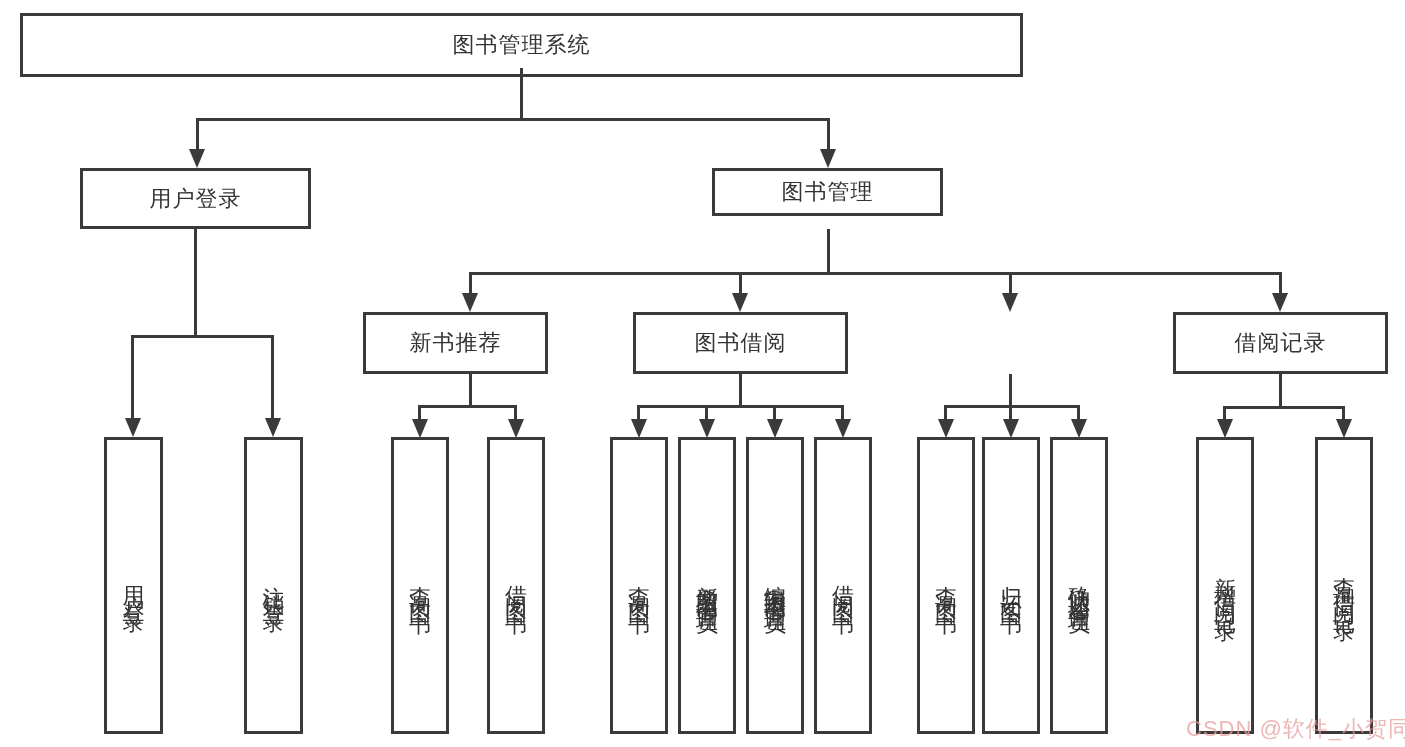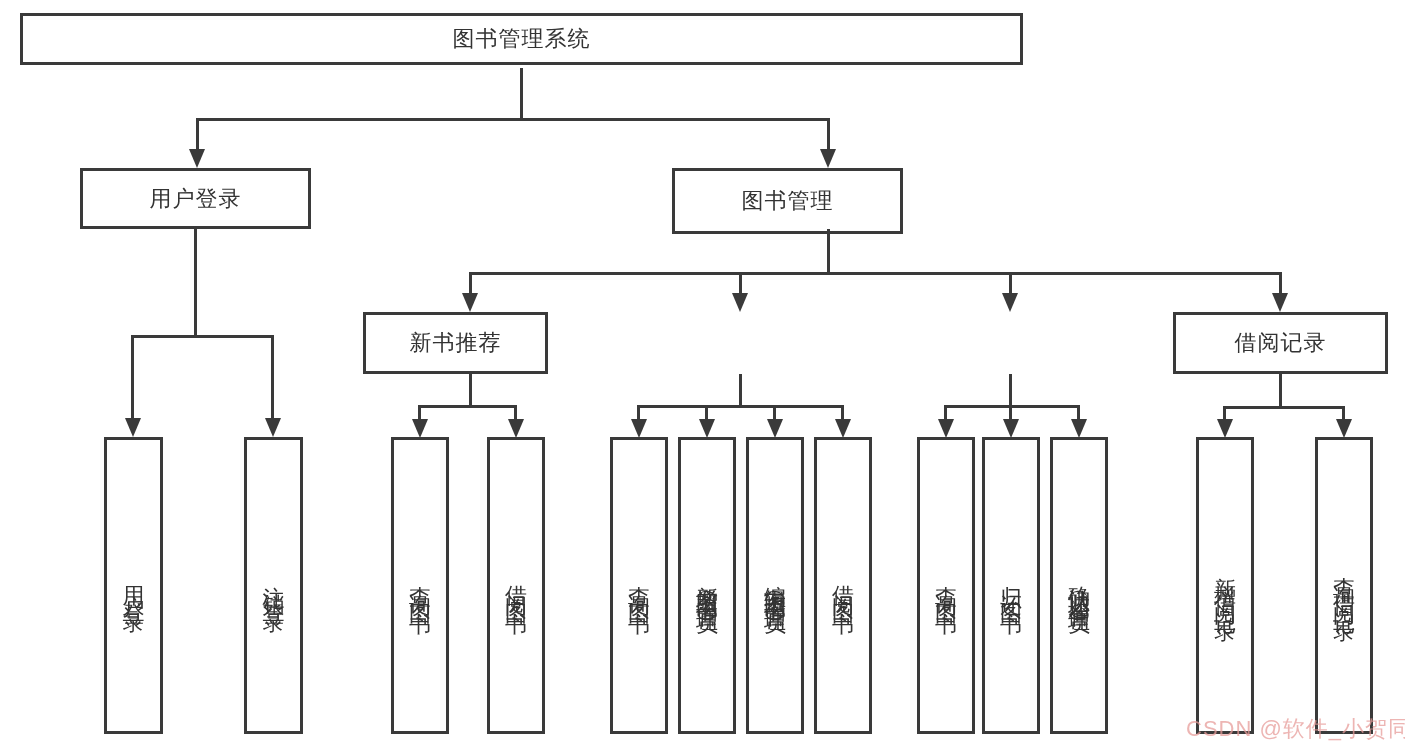--- a/index.html
+++ b/index.html
@@ -45,51 +45,54 @@
     color:rgba(231,156,154,0.75);
     letter-spacing:1px;
     white-space:nowrap;
   }
 </style>
 </head>
 <body>
 
 <div class="canvas">
 
-  <div class="box" style="left:20px;top:13px;width:1003px;height:52px">
+  <div class="box" style="left:20px;top:13px;width:1003px;height:64px">
     <span>图书管理系统</span>
   </div>
 
   <div class="vline" style="left:520px;top:68px;height:50px"></div>
   <div class="hline" style="left:196px;top:118px;width:634px"></div>
   <div class="vline" style="left:196px;top:118px;height:33px"></div>
   <div class="arrow" style="left:189px;top:149px"></div>
   <div class="vline" style="left:827px;top:118px;height:33px"></div>
   <div class="arrow" style="left:820px;top:149px"></div>
 
   <div class="box" style="left:80px;top:168px;width:231px;height:61px">
     <span>用户登录</span>
   </div>
-  <div class="box" style="left:672px;top:168px;width:231px;height:66px">
+  <div class="box" style="left:712px;top:168px;width:231px;height:48px">
     <span>图书管理</span>
   </div>
 
   <div class="vline" style="left:827px;top:229px;height:43px"></div>
   <div class="hline" style="left:469px;top:272px;width:813px"></div>
   <div class="vline" style="left:469px;top:272px;height:23px"></div>
   <div class="arrow" style="left:462px;top:293px"></div>
   <div class="vline" style="left:739px;top:272px;height:23px"></div>
   <div class="arrow" style="left:732px;top:293px"></div>
   <div class="vline" style="left:1009px;top:272px;height:23px"></div>
   <div class="arrow" style="left:1002px;top:293px"></div>
   <div class="vline" style="left:1279px;top:272px;height:23px"></div>
   <div class="arrow" style="left:1272px;top:293px"></div>
 
   <div class="box" style="left:363px;top:312px;width:185px;height:62px">
     <span>新书推荐</span>
+  </div>
+  <div class="box" style="left:633px;top:312px;width:215px;height:62px">
+    <span>图书借阅</span>
   </div>
   <div class="box" style="left:1173px;top:312px;width:215px;height:62px">
     <span>借阅记录</span>
   </div>
 
   <div class="vline" style="left:194px;top:229px;height:106px"></div>
   <div class="hline" style="left:131px;top:335px;width:143px"></div>
   <div class="vline" style="left:131px;top:335px;height:85px"></div>
   <div class="arrow" style="left:125px;top:418px"></div>
   <div class="vline" style="left:271px;top:335px;height:85px"></div>

